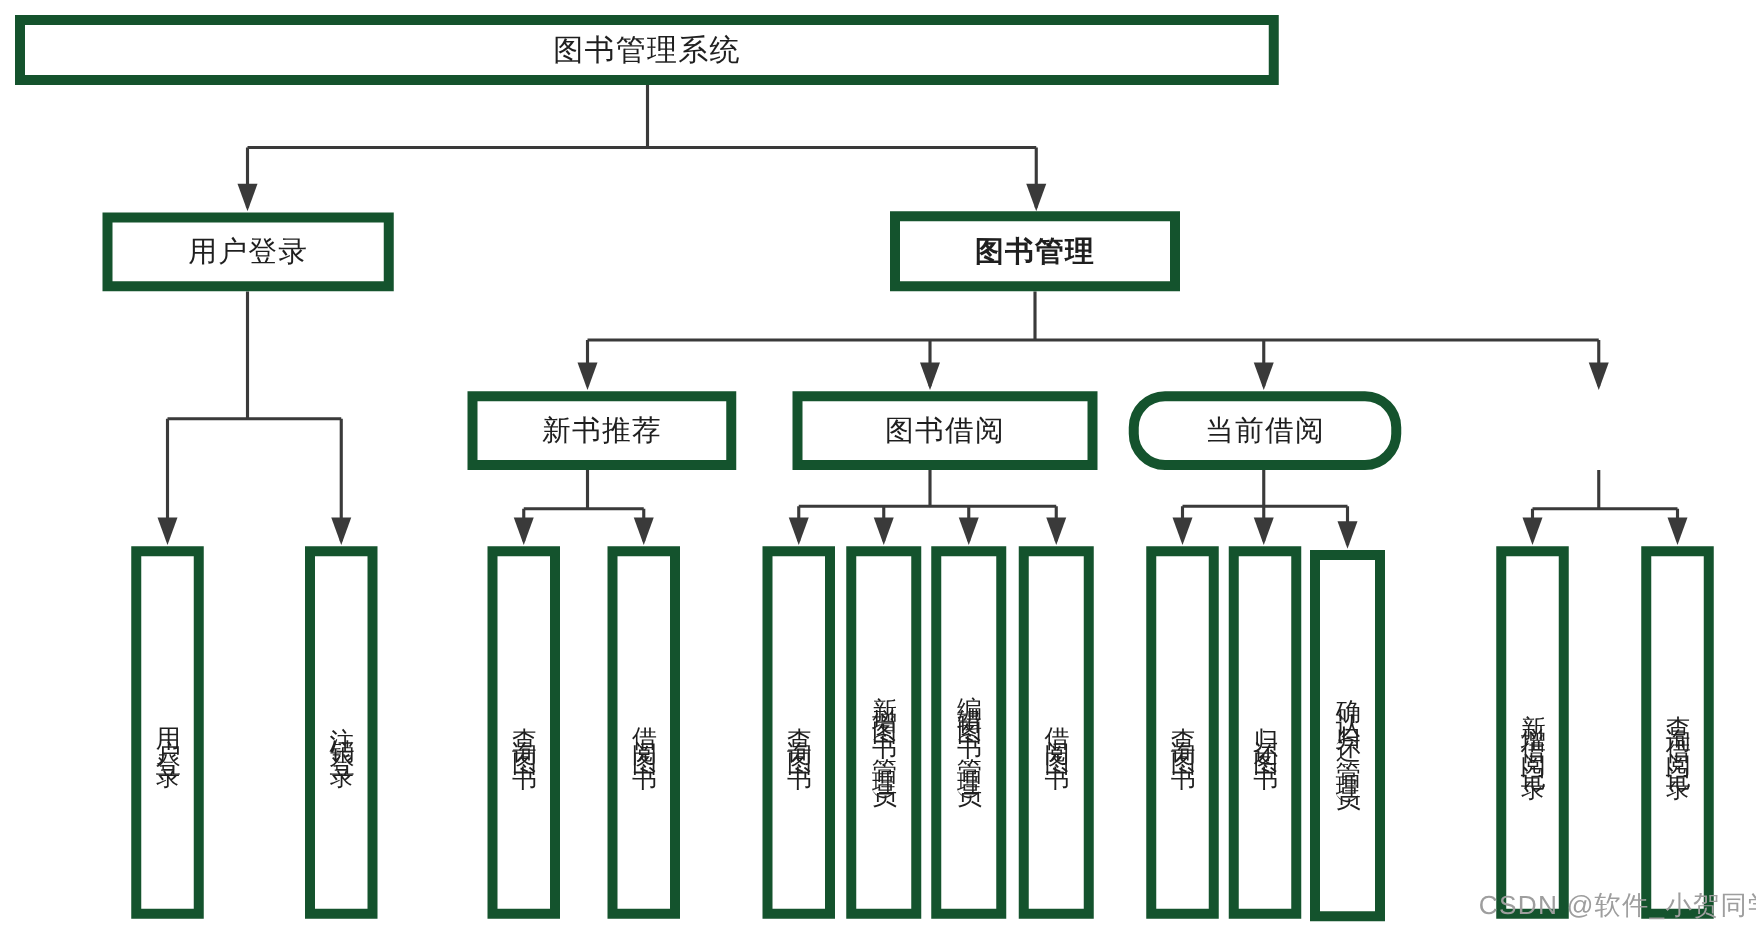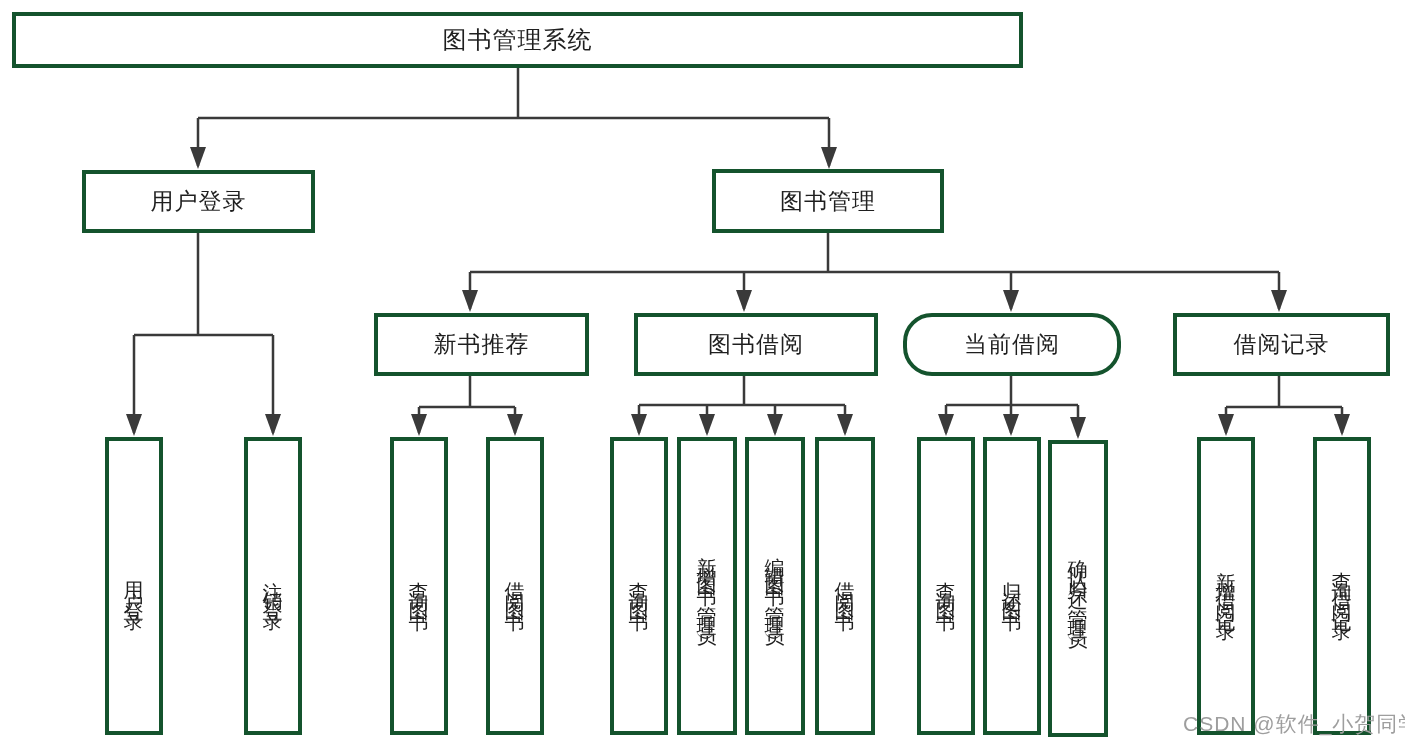--- a/index.html
+++ b/index.html
@@ -8,21 +8,21 @@
     width:1405px;height:747px;
     background:#ffffff;
     font-family:"Liberation Sans","DejaVu Sans",sans-serif;
     color:#1f1f1f;
     overflow:hidden;
   }
   #connectors{position:absolute;left:0;top:0;width:1405px;height:747px;pointer-events:none;}
   .node{
     position:absolute;
     background:#ffffff;
-    border:4px solid #14532d;
+    border:8px solid #14532d;
     box-sizing:border-box;
     display:flex;align-items:center;justify-content:center;
     text-align:center;
     z-index:2;
   }
   .node.root{font-size:24px;letter-spacing:1px;}
   .node.branch{font-size:23px;letter-spacing:1px;}
   .node.leaf{z-index:2;}
   .leaf .vtext{
     writing-mode:vertical-rl;
@@ -80,26 +80,25 @@
     <polygon points="1078,439 1070,417 1086,417"></polygon>
 
     <path d="M1279 376 V407 M1226 407 H1342 M1226 407 V433 M1342 407 V433"></path>
     <polygon points="1226,436 1218,414 1234,414"></polygon>
     <polygon points="1342,436 1334,414 1350,414"></polygon>
   </svg>
 
   <div class="node root" style="left:12px;top:12px;width:1011px;height:56px;">图书管理系统</div>
 
   <div class="node branch" style="left:82px;top:170px;width:233px;height:63px;">用户登录</div>
-  <div class="node branch" style="left:712px;top:169px;width:232px;height:64px;">图书管理</div>
+  <div class="node branch" style="left:712px;top:169px;width:232px;height:64px;font-weight:bold;">图书管理</div>
 
   <div class="node branch" style="left:362px;top:313px;width:215px;height:63px;margin-left:12px;">新书推荐</div>
   <div class="node branch" style="left:634px;top:313px;width:244px;height:63px;">图书借阅</div>
   <div class="node branch" style="left:903px;top:313px;width:218px;height:63px;border-radius:29px;">当前借阅</div>
-  <div class="node branch" style="left:1173px;top:313px;width:217px;height:63px;">借阅记录</div>
 
   <div class="node leaf" style="left:105px;top:437px;width:58px;height:298px;">
     <span class="vtext">用户登录</span>
   </div>
   <div class="node leaf" style="left:244px;top:437px;width:58px;height:298px;">
     <span class="vtext">注销登录</span>
   </div>
 
   <div class="node leaf" style="left:390px;top:437px;width:58px;height:298px;">
     <span class="vtext">查询图书</span>

